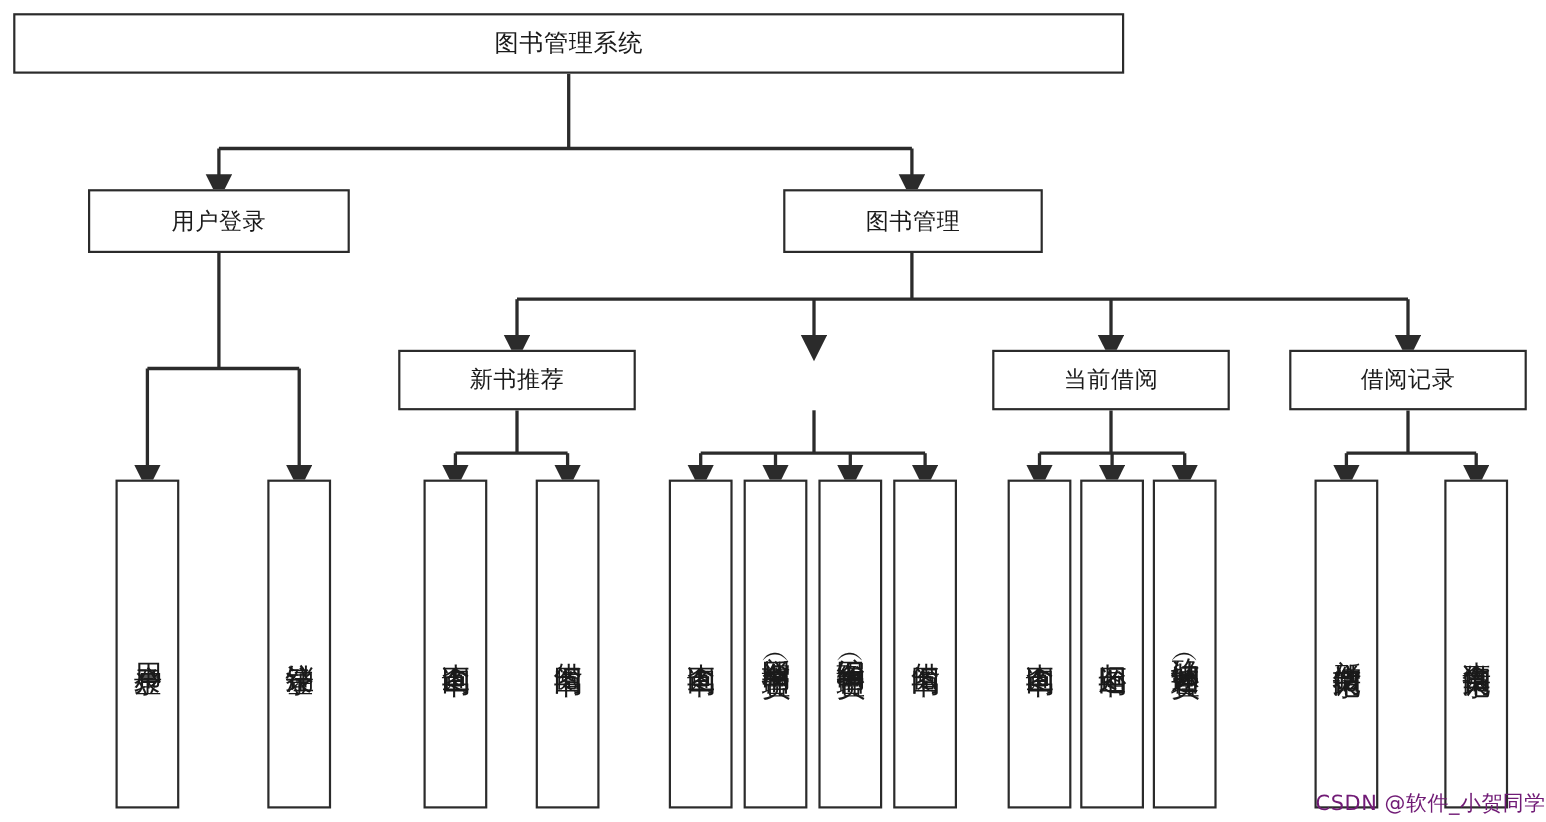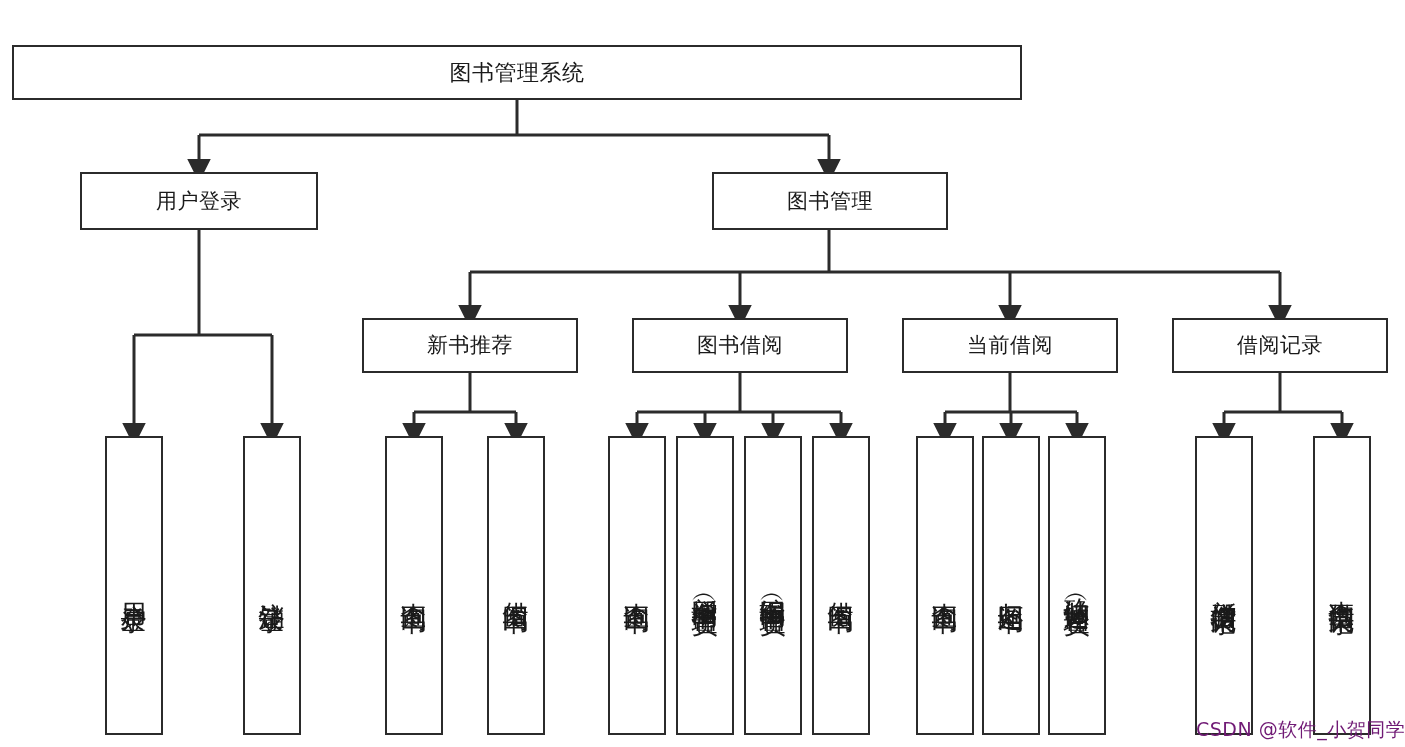--- a/index.html
+++ b/index.html
@@ -120,36 +120,33 @@
       <path d="M1011,412 L1011,424" marker-end="url(#arrow)"></path>
       <path d="M1077,412 L1077,424" marker-end="url(#arrow)"></path>
 
       <path d="M1280,373 L1280,412"></path>
       <path d="M1224,412 L1342,412"></path>
       <path d="M1224,412 L1224,424" marker-end="url(#arrow)"></path>
       <path d="M1342,412 L1342,424" marker-end="url(#arrow)"></path>
     </g>
   </svg>
 
-  <div class="node h root" style="left:12px; top:12px; width:1010px; height:55px;margin-top:33px;">
+  <div class="node h root" style="left:12px; top:12px; width:1010px; height:55px;">
     <span class="label">图书管理系统</span>
   </div>
 
   <div class="node h" style="left:80px; top:172px; width:238px; height:58px;">
     <span class="label">用户登录</span>
   </div>
   <div class="node h" style="left:362px; top:318px; width:216px; height:55px;">
     <span class="label">新书推荐</span>
   </div>
 
   <div class="node h" style="left:712px; top:172px; width:236px; height:58px;">
     <span class="label">图书管理</span>
-  </div>
-  <div class="node h" style="left:632px; top:318px; width:216px; height:55px;">
-    <span class="label">图书借阅</span>
   </div>
   <div class="node h" style="left:902px; top:318px; width:216px; height:55px;">
     <span class="label">当前借阅</span>
   </div>
   <div class="node h" style="left:1172px; top:318px; width:216px; height:55px;">
     <span class="label">借阅记录</span>
   </div>
 
   <div class="node v" style="left:105px; top:436px; width:58px; height:299px;">
     <span class="label">用户登录</span>

